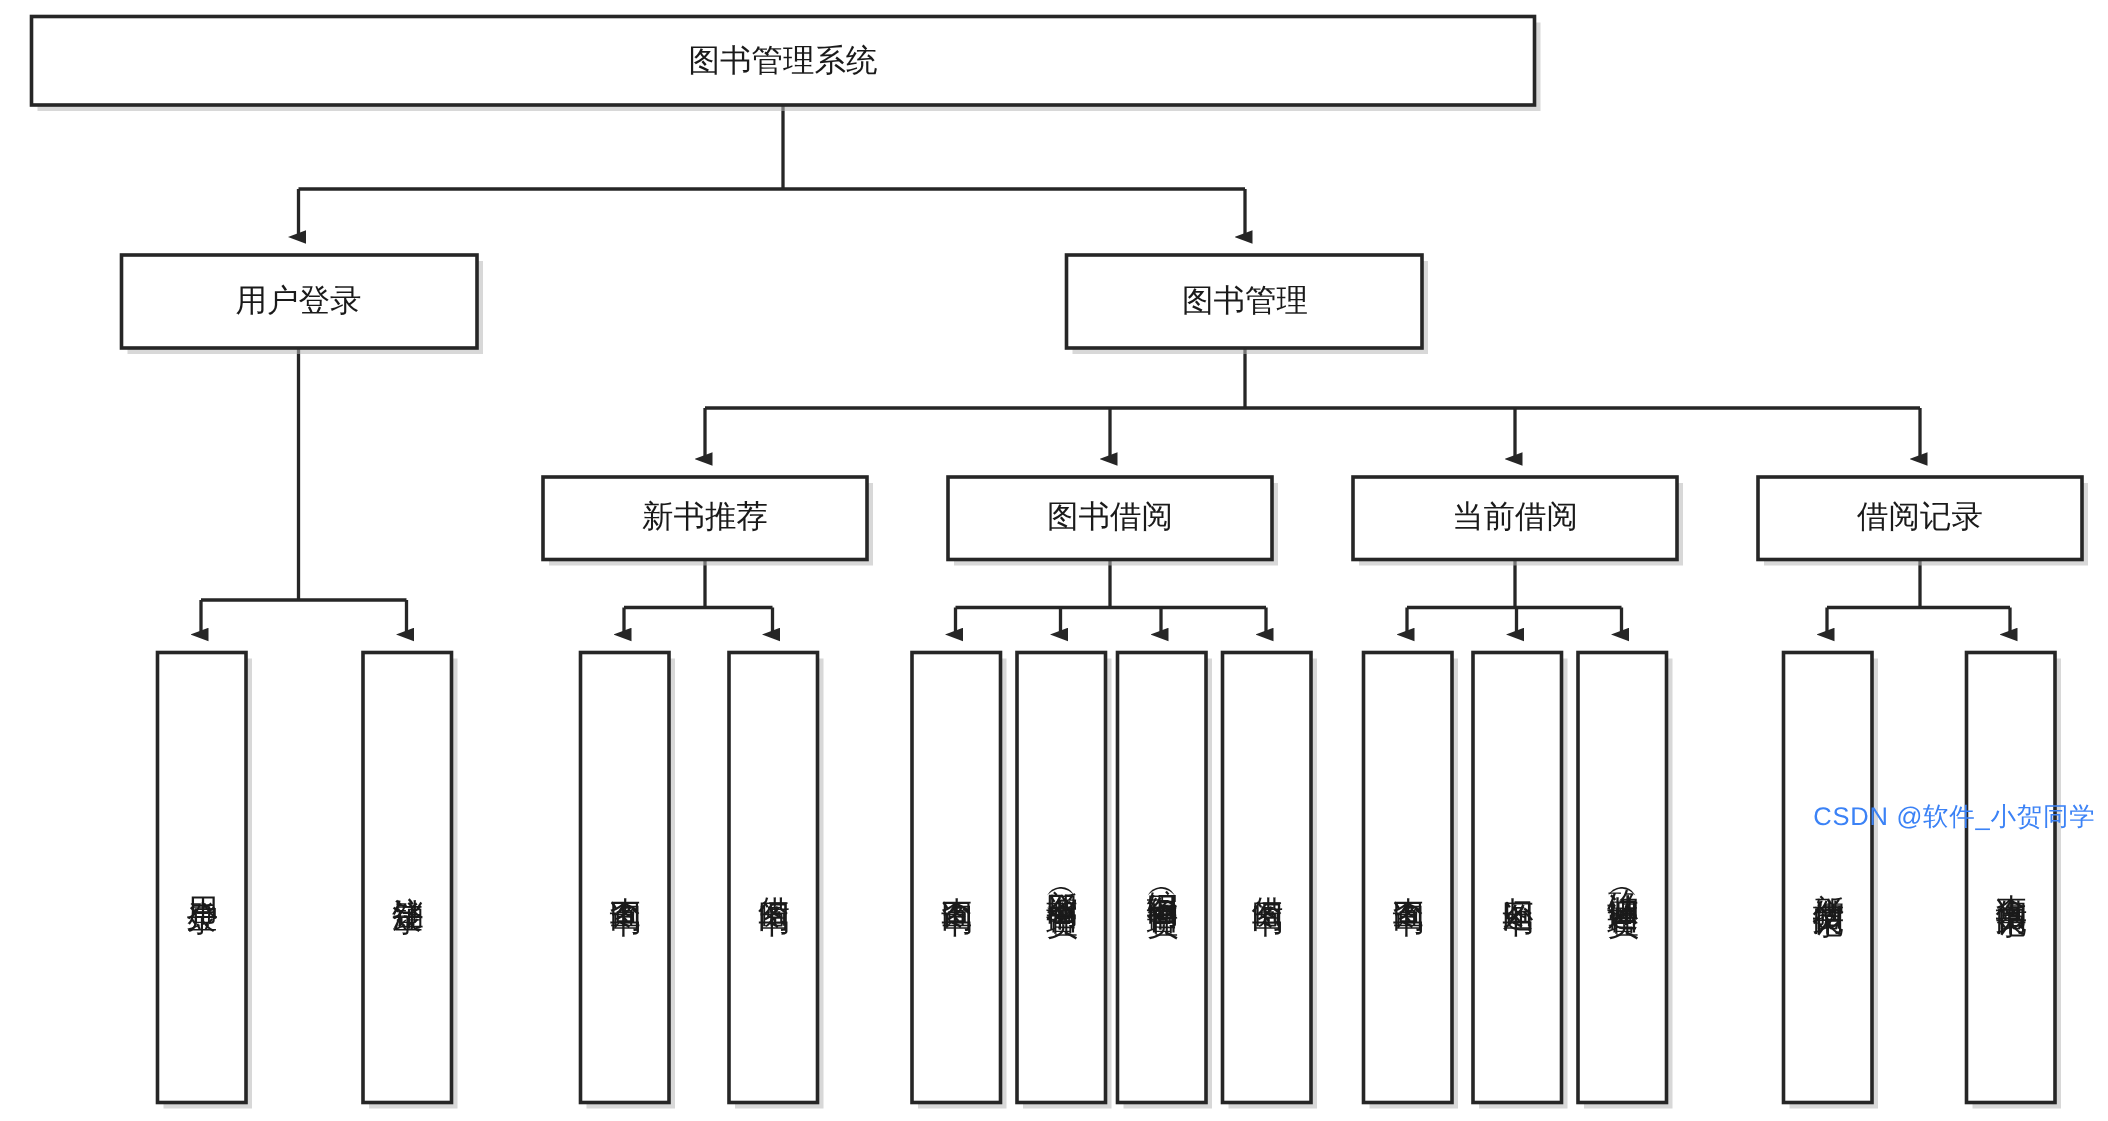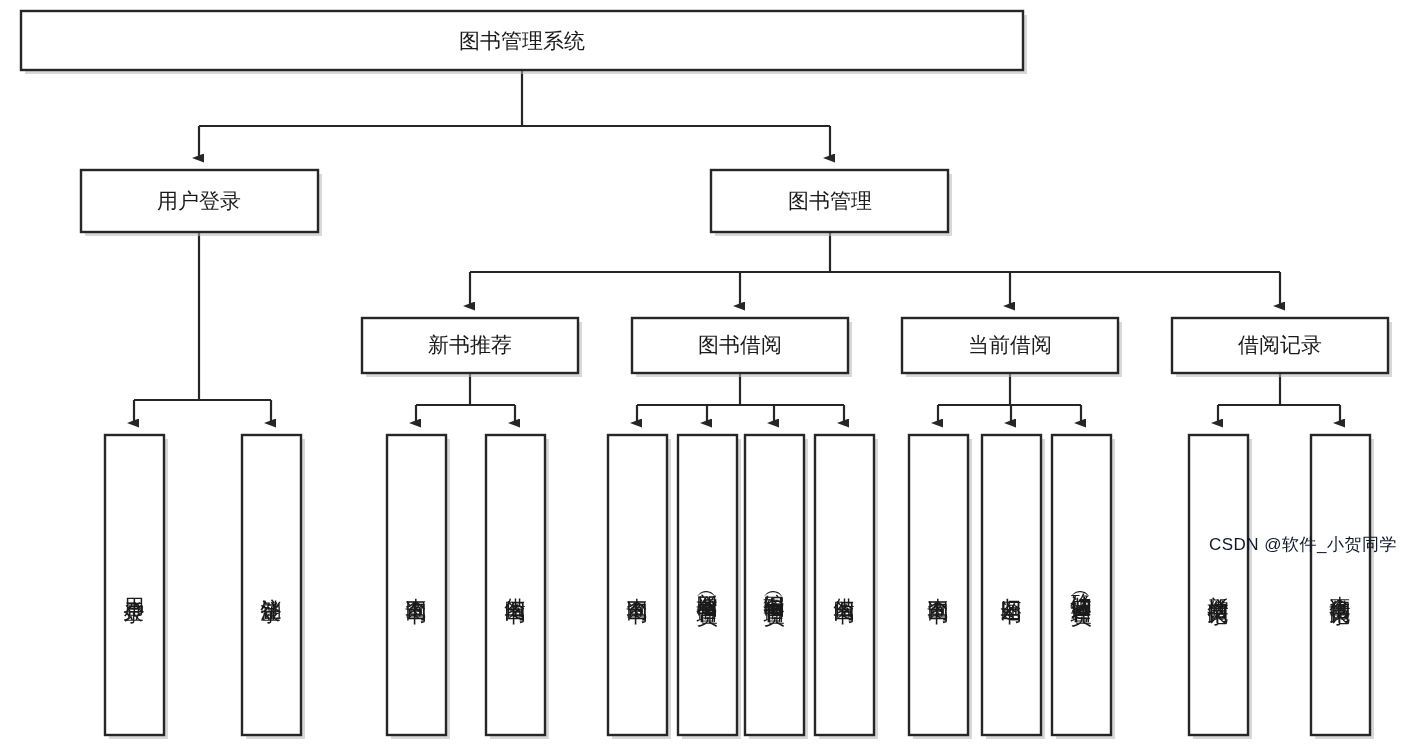--- a/index.html
+++ b/index.html
@@ -66,21 +66,21 @@
     justify-content: center;
     text-align: center;
     user-select: none;
   }
   .watermark {
     position: absolute;
     right: 8px;
     bottom: 4px;
     font-family: "Liberation Sans", "DejaVu Sans", sans-serif;
     font-size: 17px;
-    color: #0f172a;
+    color: #3b82f6;
     letter-spacing: 0.5px;
     white-space: nowrap;
   }
 </style>
 </head>
 <body>
 
 <div id="diagram-root">
 
   <svg class="flow" viewBox="0 0 1405 747">

